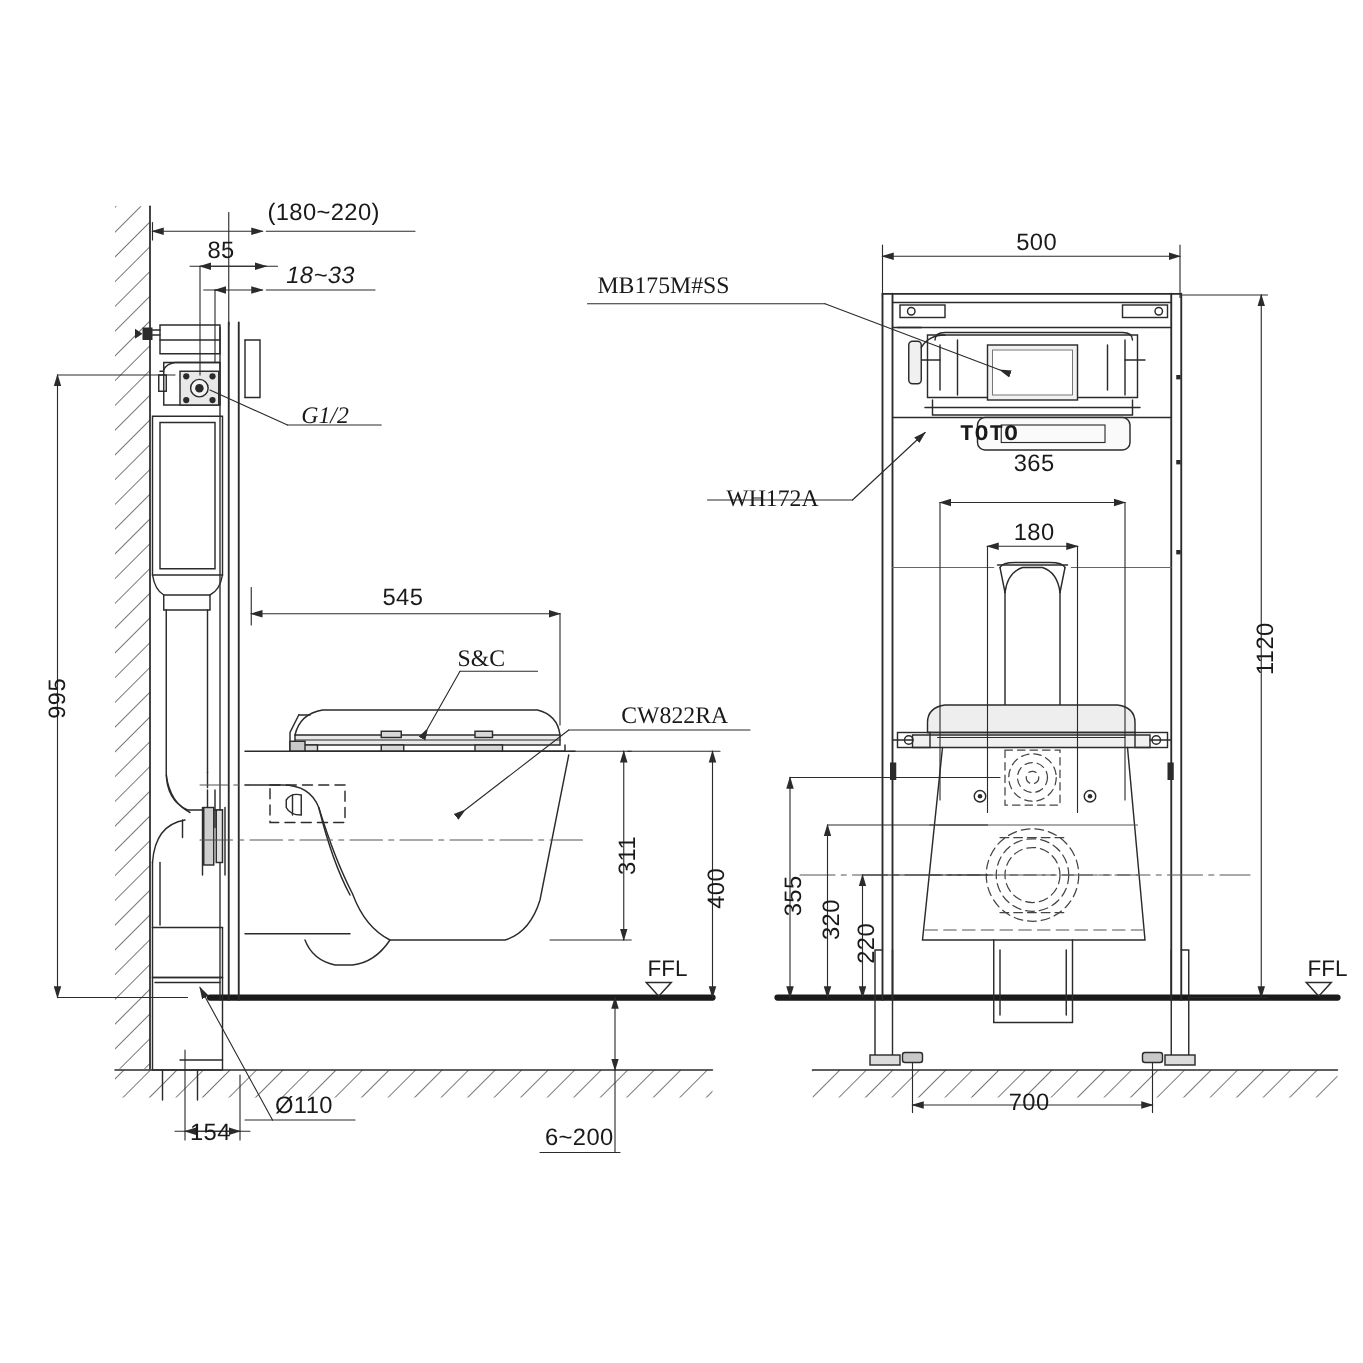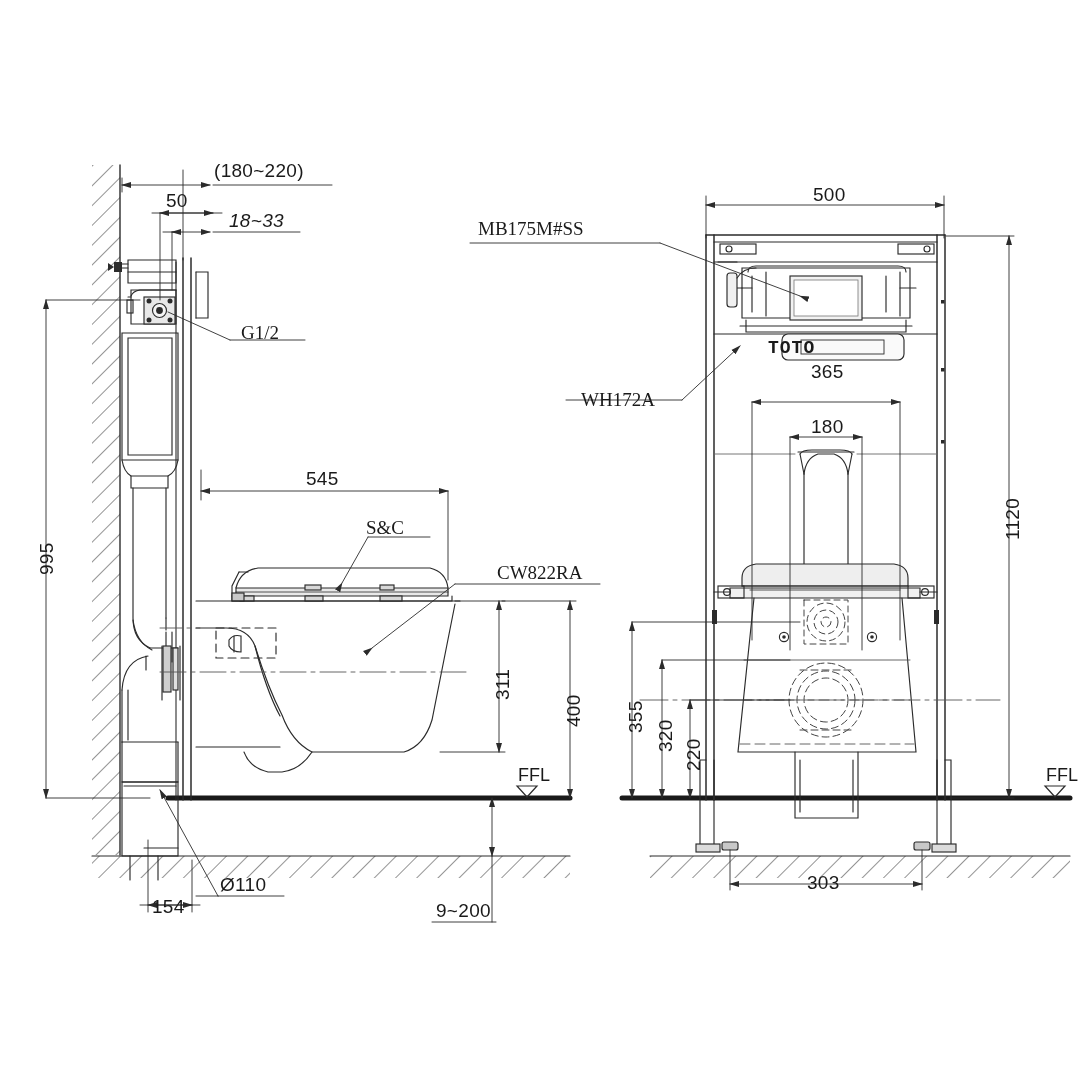--- a/index.html
+++ b/index.html
@@ -332,43 +332,43 @@
 
       <line x1="740" y1="346" x2="682" y2="400" marker-start="url(#arB)"></line>
       <line x1="682" y1="400" x2="566" y2="400"></line>
 
       <path d="M1045 786 L1065 786 L1055 797 Z" fill="none" stroke-width="1.2"></path>
     </g>
   </g>
 </svg>
 
 <div class="lbl dim" style="left:214px;top:160px;">(180~220)</div>
-<div class="lbl dim" style="left:166px;top:190px;">50</div>
+<div class="lbl dim" style="left:166px;top:190px;">85</div>
 <div class="lbl dim" style="left:229px;top:210px;font-style:italic;">18~33</div>
 <div class="lbl dim" style="left:306px;top:468px;">545</div>
 <div class="lbl dimv" style="left:36px;top:575px;transform:rotate(-90deg);">995</div>
 <div class="lbl dimv" style="left:492px;top:700px;transform:rotate(-90deg);">311</div>
 <div class="lbl dimv" style="left:563px;top:727px;transform:rotate(-90deg);">400</div>
 <div class="lbl dim" style="left:152px;top:896px;">154</div>
-<div class="lbl dim" style="left:436px;top:900px;">9~200</div>
+<div class="lbl dim" style="left:436px;top:900px;">6~200</div>
 <div class="lbl dim" style="left:220px;top:874px;">Ø110</div>
 
-<div class="lbl code" style="left:241px;top:322px;">G1/2</div>
+<div class="lbl code" style="left:241px;top:322px;font-style:italic;">G1/2</div>
 <div class="lbl code" style="left:366px;top:517px;">S&amp;C</div>
 <div class="lbl code" style="left:497px;top:562px;">CW822RA</div>
 <div class="lbl ffl" style="left:518px;top:765px;">FFL</div>
 
 <div class="lbl dim" style="left:813px;top:184px;">500</div>
 <div class="lbl dim" style="left:811px;top:361px;">365</div>
 <div class="lbl dim" style="left:811px;top:416px;">180</div>
 <div class="lbl dimv" style="left:1002px;top:540px;transform:rotate(-90deg);">1120</div>
 <div class="lbl dimv" style="left:625px;top:733px;transform:rotate(-90deg);">355</div>
 <div class="lbl dimv" style="left:655px;top:752px;transform:rotate(-90deg);">320</div>
 <div class="lbl dimv" style="left:683px;top:771px;transform:rotate(-90deg);">220</div>
-<div class="lbl dim" style="left:807px;top:872px;">303</div>
+<div class="lbl dim" style="left:807px;top:872px;">700</div>
 
 <div class="lbl code" style="left:478px;top:218px;">MB175M#SS</div>
 <div class="lbl code" style="left:581px;top:389px;">WH172A</div>
 <div class="lbl ffl" style="left:1046px;top:765px;">FFL</div>
 
 <div class="lbl" style="left:768px;top:338px;font-family:Liberation Mono, monospace;
      font-size:18px;font-weight:bold;letter-spacing:1px;">TOTO</div>
 
 </div>
 

